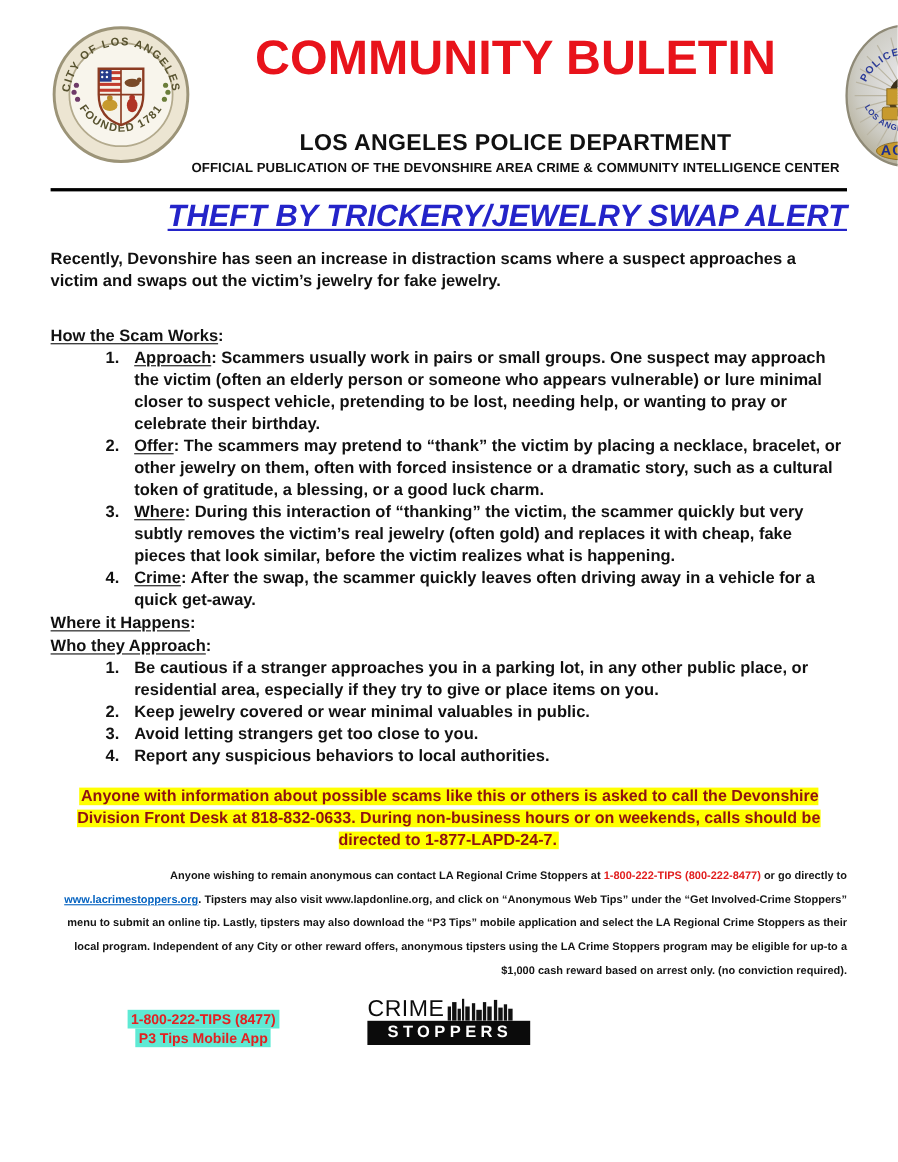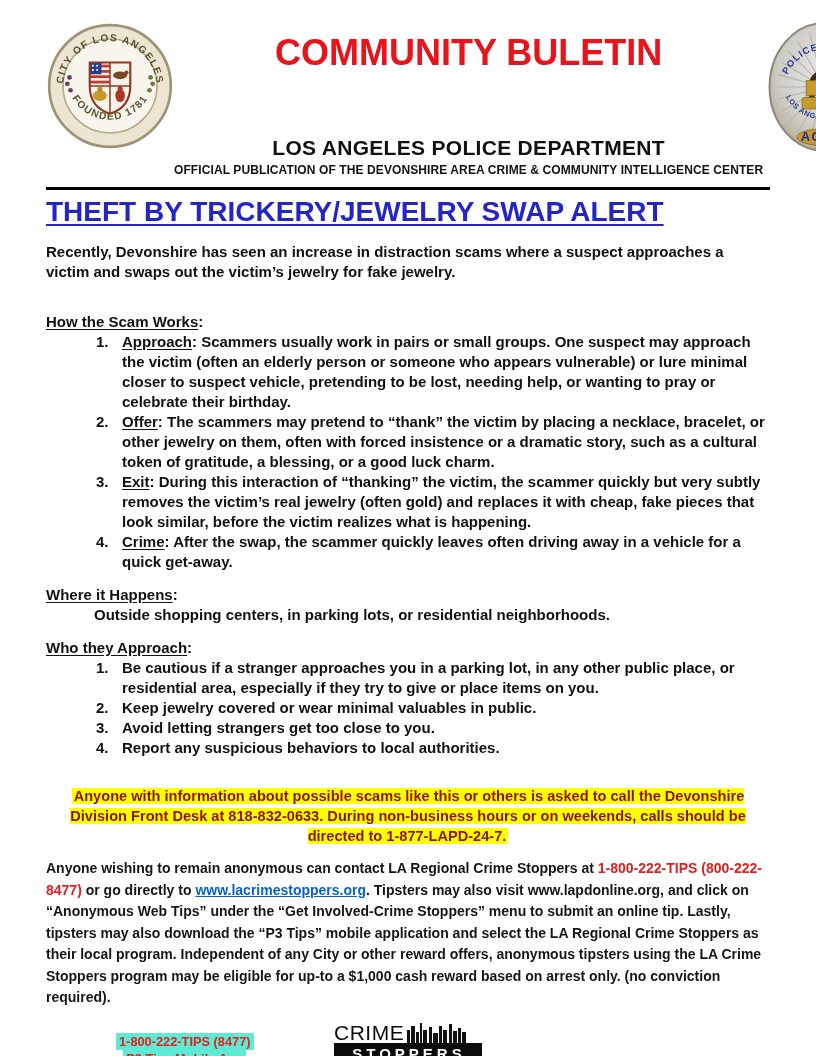--- a/index.html
+++ b/index.html
@@ -9,46 +9,46 @@
     font-family: "Liberation Sans", "DejaVu Sans", sans-serif;
     font-weight: 700; color: #111; background: #fff;
   }
   .page { width: 816px; min-height: 1056px; padding: 22px 46px 10px 46px; position: relative; }
 
   
   .hdr { display: flex; align-items: flex-start; }
   .seal-wrap { width: 128px; flex: 0 0 128px; }
   .badge-wrap { width: 122px; flex: 0 0 122px; margin-top: -2px; }
   .hdr-center { flex: 1; text-align: center; padding-top: 8px; }
-  .main-title { color: #e8131b; font-size: 36px; line-height: 46px; letter-spacing: 0px; white-space: nowrap; }
-  .dept { font-size: 21px; letter-spacing: .3px; margin-top: 60px; }
+  .main-title { color: #e8131b; font-size: 44px; line-height: 46px; letter-spacing: 0px; white-space: nowrap; }
+  .dept { font-size: 21px; letter-spacing: .3px; margin-top: 42px; }
   .pub { font-size: 12px; letter-spacing: .1px; white-space: nowrap; margin-top: 3px; }
 
   .rule-black { height: 3px; background: #000; margin: 10px 0 6px 0; }
 
   .alert-title {
-    text-align: left; color: #2424c9; font-size: 28px; line-height: 32px;
+    text-align: right; color: #2424c9; font-size: 28px; line-height: 32px;
     text-decoration: underline; text-underline-offset: 3px; letter-spacing: 0px;
-    margin: 2px 0 6px 0; white-space: nowrap;
+    margin: 2px 0 6px 0; white-space: nowrap; font-style: italic;
   }
 
   
   .bodytext { font-size: 15px; line-height: 20px; }
   .intro { margin: 14px 0 30px 0; }
-  .sec-h { margin-top: 13px; }
+  .sec-h { margin-top: 1px; }
   .u { text-decoration: underline; text-underline-offset: 2px; }
   ol.steps { list-style: none; margin: 0 0 1px 0; padding-left: 50px; }
   ol.steps li { position: relative; padding-left: 26px; }
   ol.steps li .num { position: absolute; left: 0; top: 0; width: 24px; }
   .indent-p { text-indent: 48px; }
 
   
-  .hl-wrap { text-align: center; margin-top: 28px; font-size: 14.6px; line-height: 20px; }
+  .hl-wrap { text-align: center; margin-top: 16px; font-size: 14.6px; line-height: 20px; }
   .hl { background: #ffff00; color: #8f1212; padding: 0 2px; }
-  .anon { text-align: left; margin-top: 12px; font-size: 14px; line-height: 21.5px; color: #151515; }
+  .anon { text-align: right; margin-top: 12px; font-size: 10px; line-height: 21.5px; color: #151515; }
   .red-txt { color: #e11d1d; }
   .link { color: #0563c1; text-decoration: underline; cursor: pointer; }
 
   
   .bottom-row { position: relative; height: 78px; margin-top: 12px; }
   .tips-box { position: absolute; left: 70px; top: 12px; text-align: center; font-size: 12.8px; line-height: 17px; }
   .tips-box .hl-red { background: #5eead4; color: #e32021; padding: 0 3px; display: inline-block; }
   .cs-logo { position: absolute; left: 50%; transform: translateX(-50%); top: 0; width: 148px; }
   .cs-row1 { background: #fff; display: flex; align-items: flex-end; gap: 2px; height: 22px; }
   .cs-crime { color: #0c0c0c; font-size: 21px; line-height: 21px; font-weight: 400; letter-spacing: .5px; }
@@ -187,31 +187,30 @@
       <span class="u">How the Scam Works</span><span>:</span>
     </div>
     <ol class="steps">
       <li>
         <span class="num">1.</span><span class="u">Approach</span><span>: Scammers usually work in pairs or small groups. One suspect may approach the victim (often an elderly person or someone who appears vulnerable) or lure minimal closer to suspect vehicle, pretending to be lost, needing help, or wanting to pray or celebrate their birthday.</span>
       </li>
       <li>
         <span class="num">2.</span><span class="u">Offer</span><span>: The scammers may pretend to “thank” the victim by placing a necklace, bracelet, or other jewelry on them, often with forced insistence or a dramatic story, such as a cultural token of gratitude, a blessing, or a good luck charm.</span>
       </li>
       <li>
-        <span class="num">3.</span><span class="u">Exit</span><span>: During this interaction of “thanking” the victim, the scammer quickly but very subtly removes the victim’s real jewelry (often gold) and replaces it with cheap, fake pieces that look similar, before the victim realizes what is happening.</span>
+        <span class="num">3.</span><span class="u">Where</span><span>: During this interaction of “thanking” the victim, the scammer quickly but very subtly removes the victim’s real jewelry (often gold) and replaces it with cheap, fake pieces that look similar, before the victim realizes what is happening.</span>
       </li>
       <li>
         <span class="num">4.</span><span class="u">Crime</span><span>: After the swap, the scammer quickly leaves often driving away in a vehicle for a quick get-away.</span>
       </li>
     </ol>
 
     <div class="sec-h">
       <span class="u">Where it Happens</span><span>:</span>
     </div>
-    <p class="indent-p">Outside shopping centers, in parking lots, or residential neighborhoods.</p>
 
     <div class="sec-h">
       <span class="u">Who they Approach</span><span>:</span>
     </div>
 
     <ol class="steps">
       <li>
         <span class="num">1.</span><span>Be cautious if a stranger approaches you in a parking lot, in any other public place, or residential area, especially if they try to give or place items on you.</span>
       </li>
       <li>

